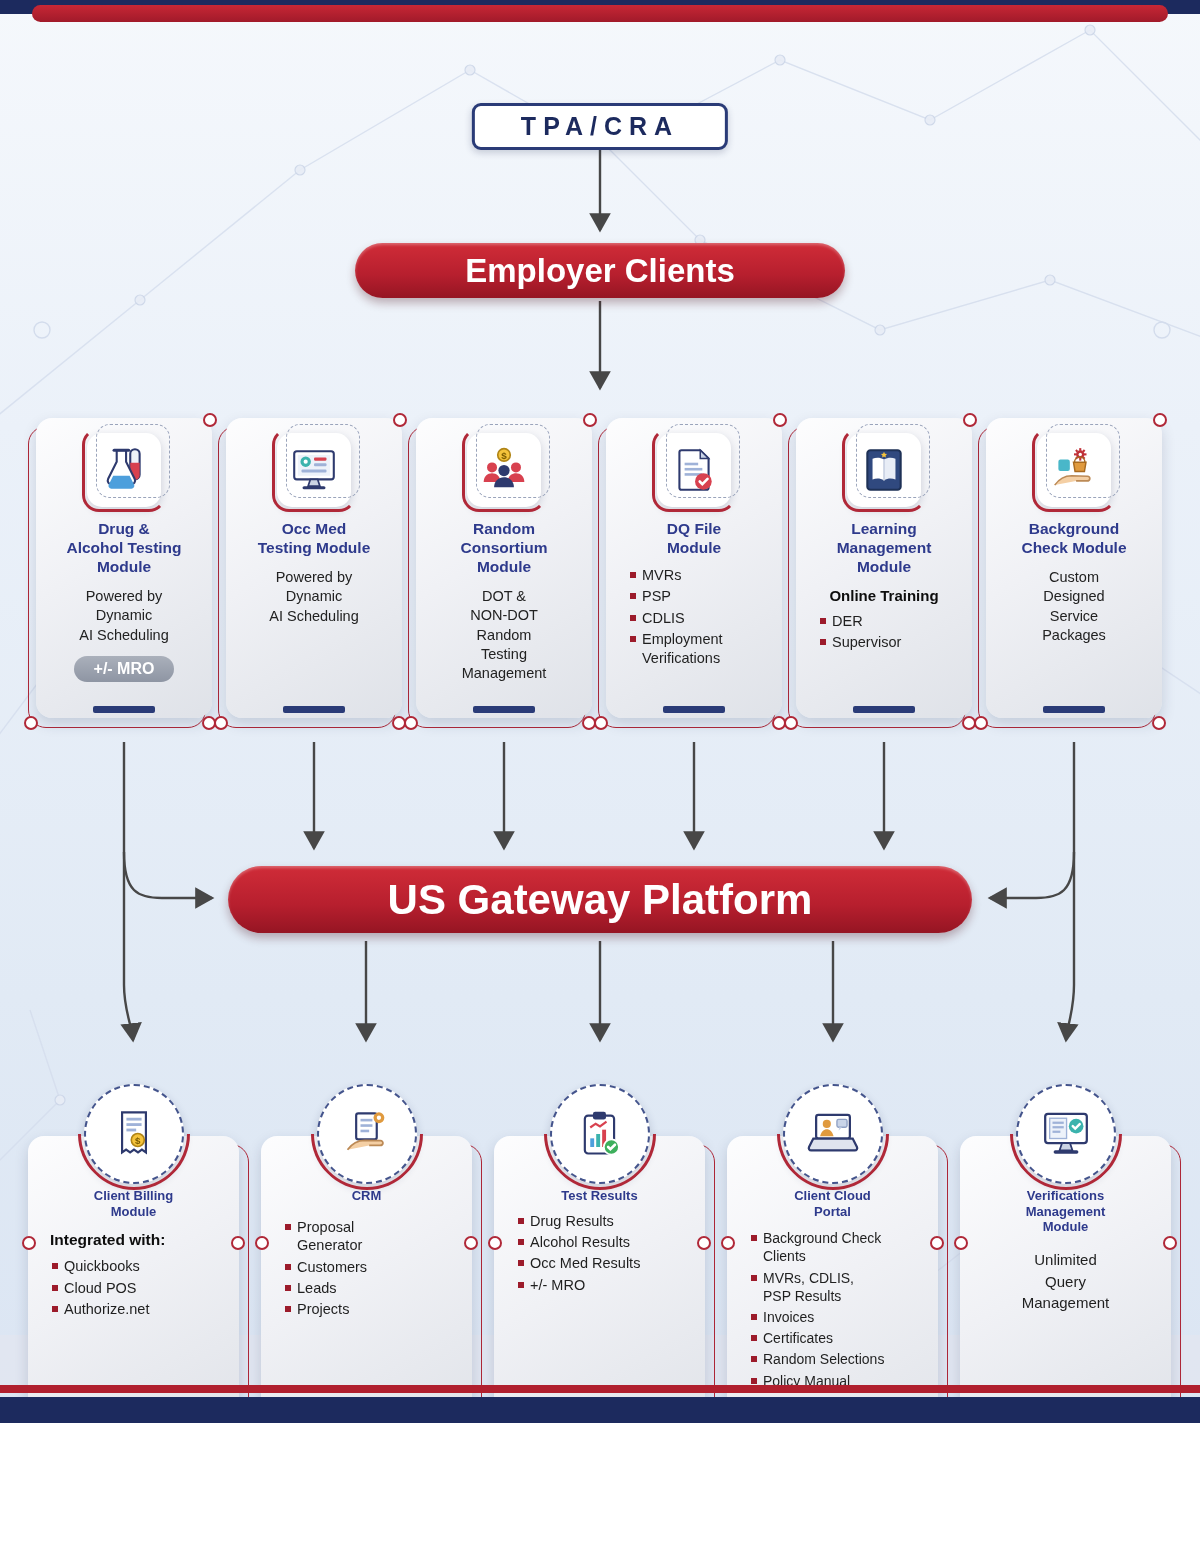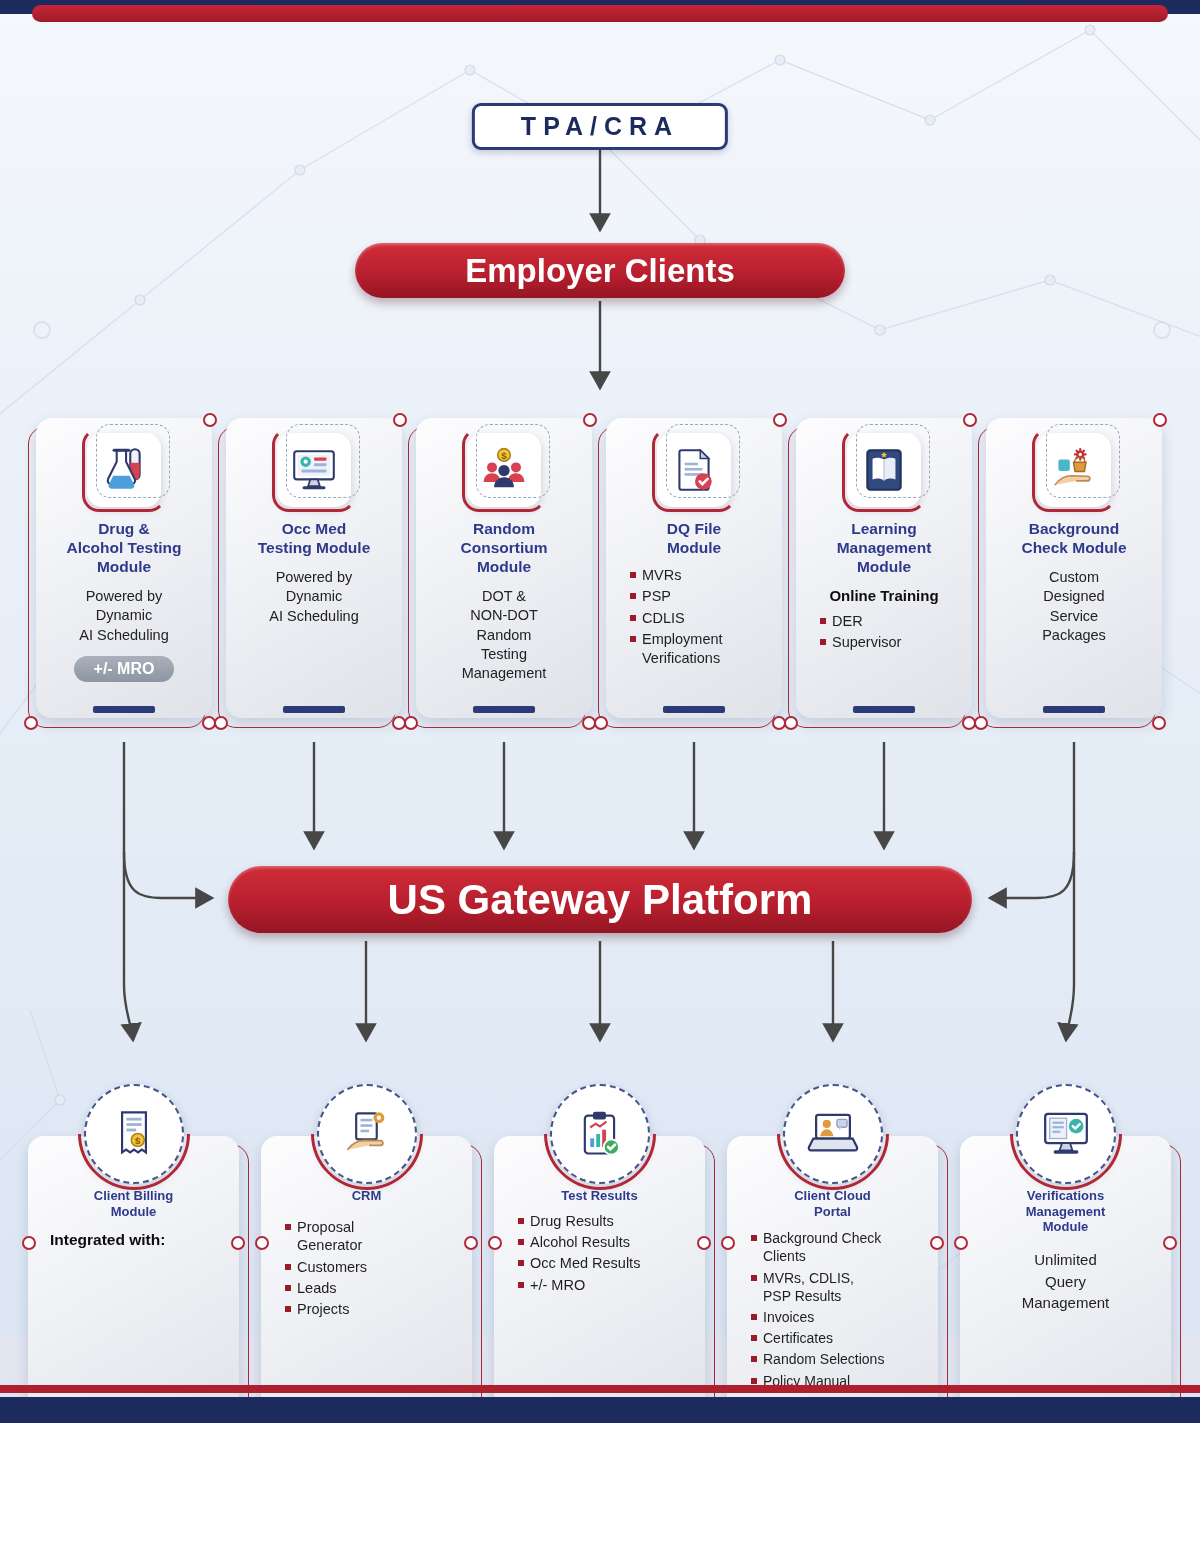--- a/index.html
+++ b/index.html
@@ -348,20 +348,25 @@
         <rect x="17" y="9" width="14" height="2.6" fill="#9fb2d8"></rect>
         <rect x="17" y="14" width="14" height="2.6" fill="#9fb2d8"></rect>
         <rect x="17" y="19" width="9" height="2.6" fill="#9fb2d8"></rect>
         <circle cx="27.5" cy="29.5" r="6" fill="#f5c33b" stroke="#b08415" stroke-width="1.5"></circle>
         <text x="27.5" y="33" text-anchor="middle" font-size="9" font-weight="bold" fill="#7c5c00" font-family="Liberation Sans, sans-serif">$</text>
       </svg>
     </div>
     <h3 class="b-title">Client Billing
 Module</h3>
     <div class="subtitle-left">Integrated with:</div>
+    <ul class="bullets">
+      <li>Quickbooks</li>
+      <li>Cloud POS</li>
+      <li>Authorize.net</li>
+    </ul>
     <div class="navy-bar"></div>
   </div>
 
   <div class="card bcard b2">
     <span class="ring" style="top:100px;left:-6px"></span>
     <span class="ring" style="top:100px;right:-6px"></span>
     <span class="ring" style="bottom:-12px;right:-12px"></span>
     <div class="bcircle">
       <svg width="52" height="52" viewBox="0 0 48 48">
         <rect x="14" y="5" width="19" height="24" rx="2" fill="#fff" stroke="#2e3a6e" stroke-width="2"></rect>

